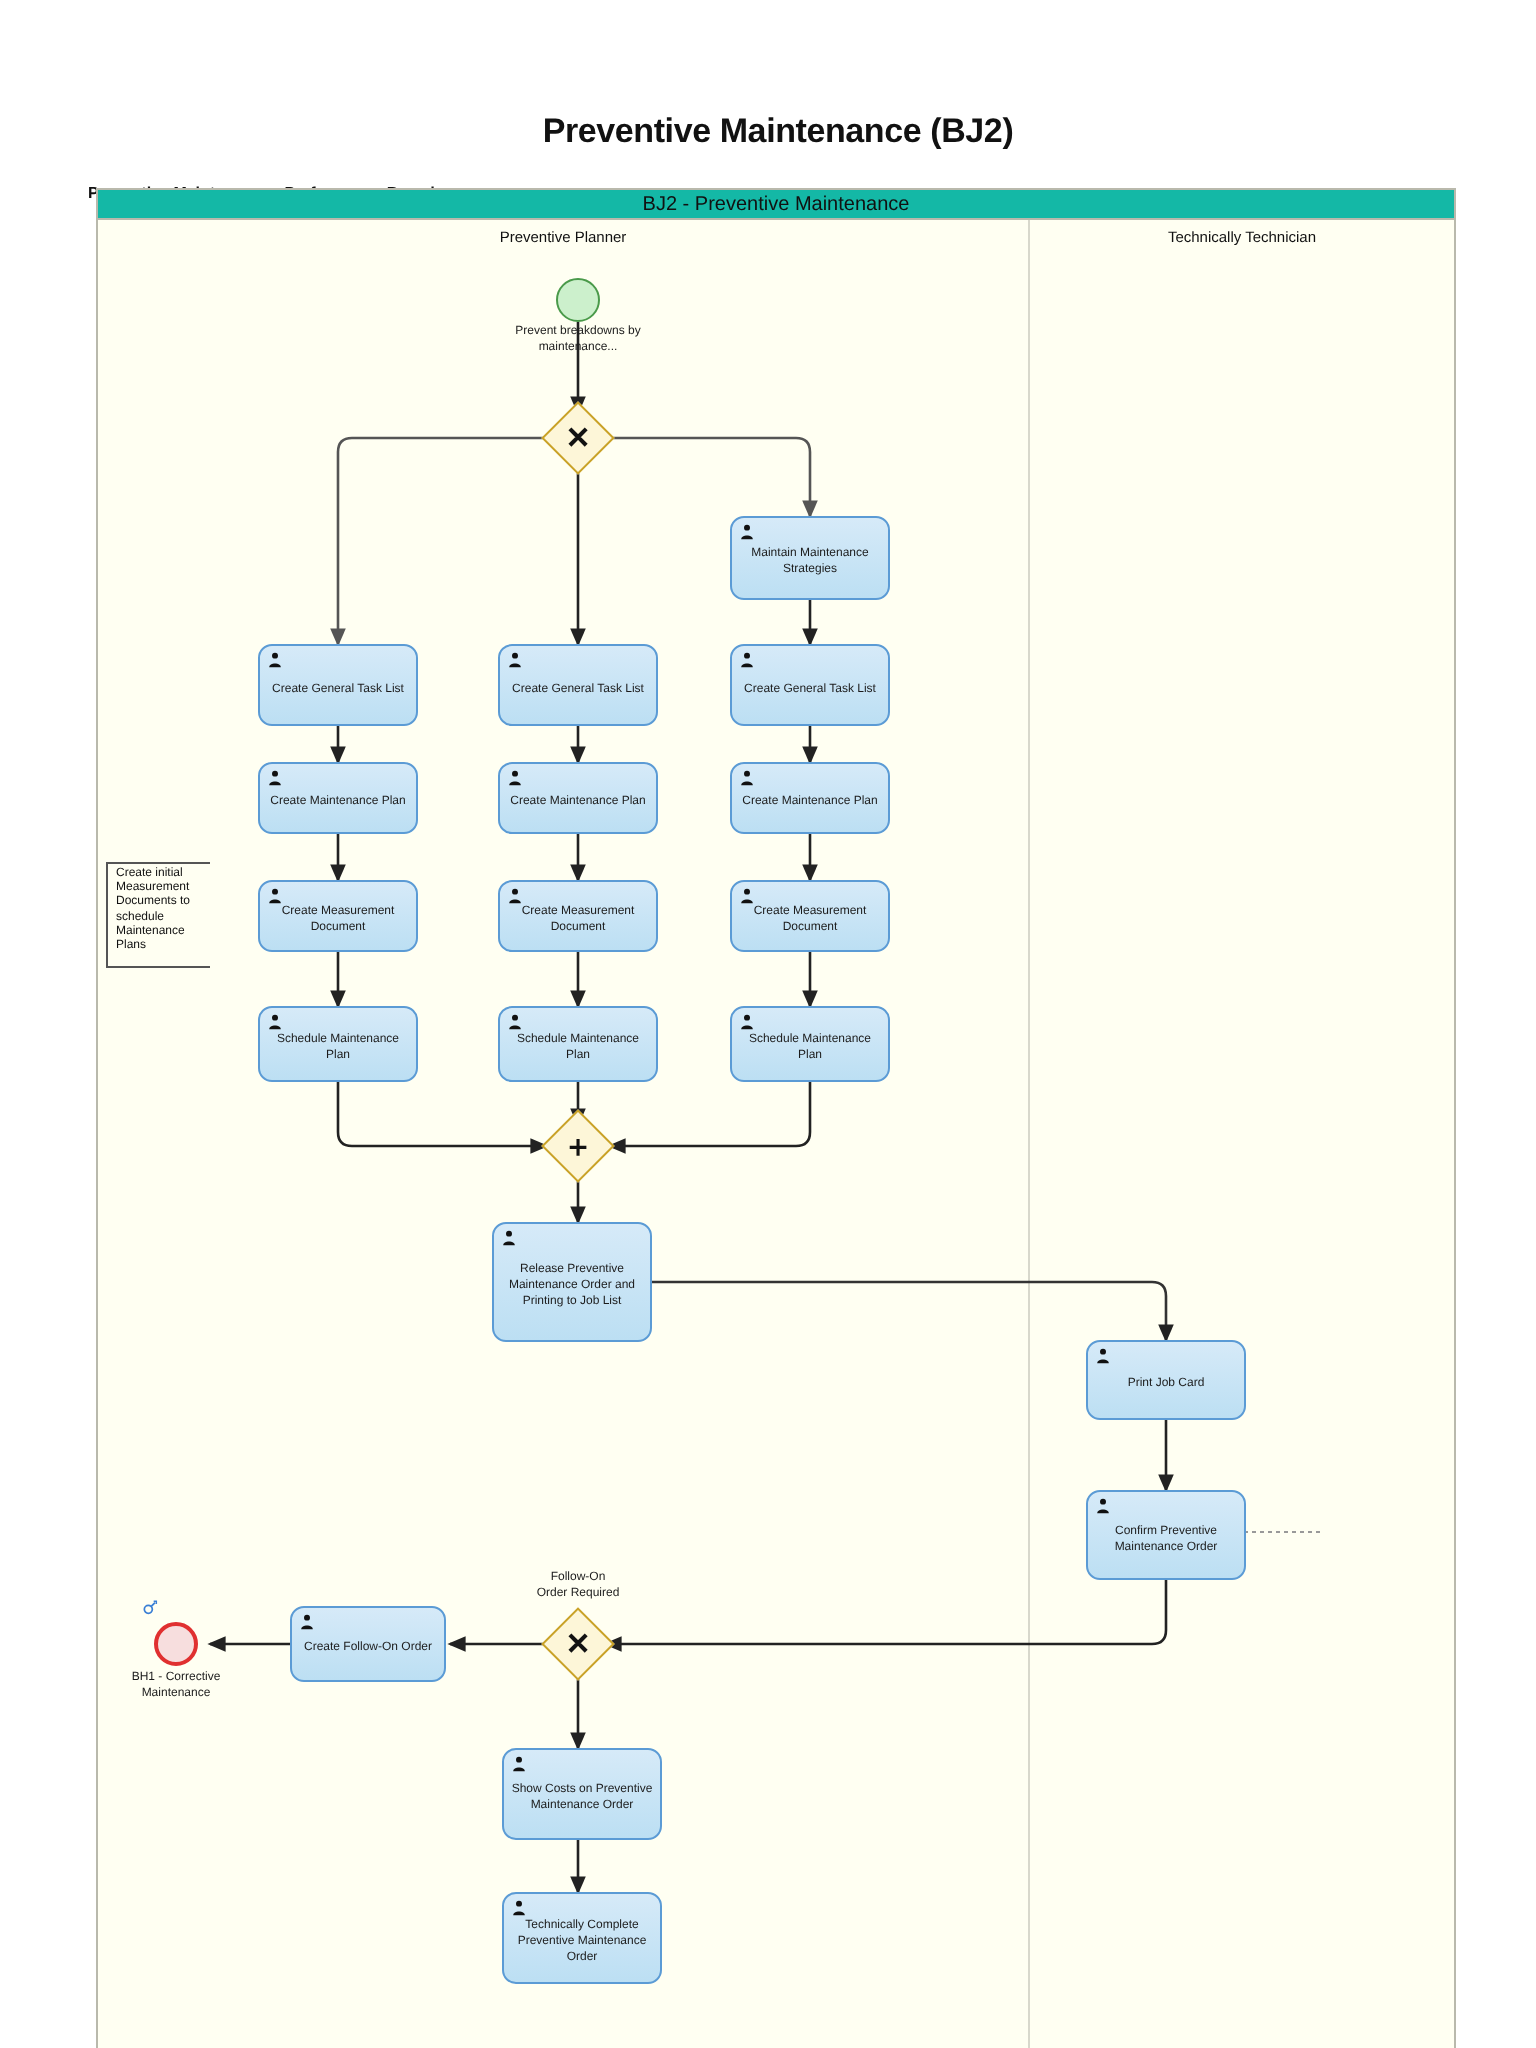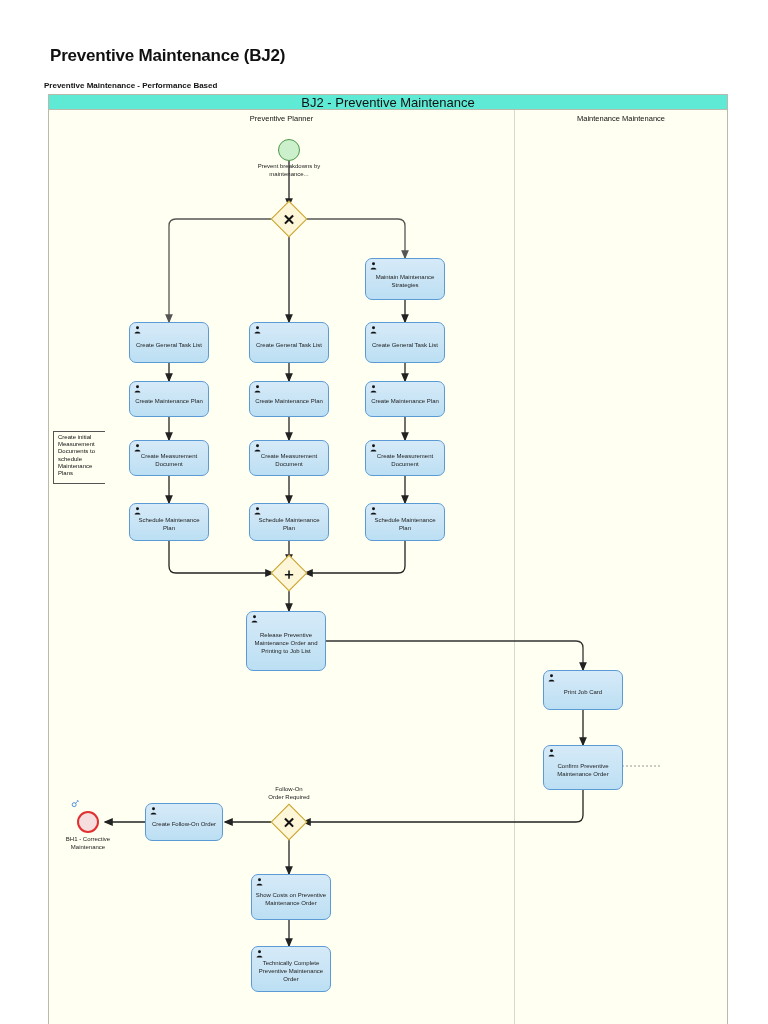--- a/index.html
+++ b/index.html
@@ -5,33 +5,33 @@
   html,body{margin:0;padding:0;background:#ffffff;}
   body{
     width:768px;height:1024px;
     font-family:"Liberation Sans", sans-serif;
     color:#1a1a1a;
     overflow:hidden;
     position:relative;
   }
   
   #doc-header{position:absolute;left:44px;top:40px;width:690px;}
-  #page-title{font-size:17px;font-weight:bold;letter-spacing:-0.2px;margin:6px;color:#111;}
+  #page-title{font-size:17px;font-weight:bold;letter-spacing:-0.2px;margin:16px;color:#111;text-align:center;}
   #intro-line{font-size:7.5px;margin-top:9px;color:#222;}
   #process-name{font-size:8px;font-weight:bold;margin-top:15px;color:#111;}
 
   
   #pool{
     position:absolute;left:48px;top:94px;width:680px;height:935px;
     border:1px solid #b9b9ac;background:#fffff2;box-sizing:border-box;
   }
   #pool-title{
     position:absolute;left:0;top:0;width:100%;height:15px;line-height:15px;
-    text-align:center;font-size:13px;color:#111;
-    border-bottom:1px solid #b9b9ac;background:#5eead4;box-sizing:border-box;
+    text-align:center;font-size:10px;color:#111;
+    border-bottom:1px solid #b9b9ac;background:#14b8a6;box-sizing:border-box;
   }
   .lane{position:absolute;top:15px;bottom:0;box-sizing:border-box;background:#fffff2;}
   #lane-planner{left:0;width:466px;border-right:1px solid #d8d8cc;}
   #lane-technician{left:466px;right:0;}
   .lane-title{
     position:absolute;left:0;top:0;width:100%;height:18px;line-height:18px;
     text-align:center;font-size:7.5px;color:#111;
   }
 
   
@@ -89,21 +89,21 @@
   <h1 id="page-title">Preventive Maintenance (BJ2)</h1>
   <div id="process-name">Preventive Maintenance - Performance Based</div>
 </div>
 
 <div id="pool">
   <div id="pool-title">BJ2 - Preventive Maintenance</div>
   <div class="lane" id="lane-planner">
     <div class="lane-title">Preventive Planner</div>
   </div>
   <div class="lane" id="lane-technician">
-    <div class="lane-title">Maintenance Maintenance</div>
+    <div class="lane-title">Technically Technician</div>
   </div>
 </div>
 
 <svg id="flow-svg" viewBox="0 0 768 1024">
   <defs>
     <marker id="ah" markerWidth="7" markerHeight="7" refX="6" refY="3" orient="auto">
       <path d="M0,0 L7,3 L0,6 z" fill="#222"></path>
     </marker>
     <marker id="ahg" markerWidth="7" markerHeight="7" refX="6" refY="3" orient="auto">
       <path d="M0,0 L7,3 L0,6 z" fill="#555"></path>

